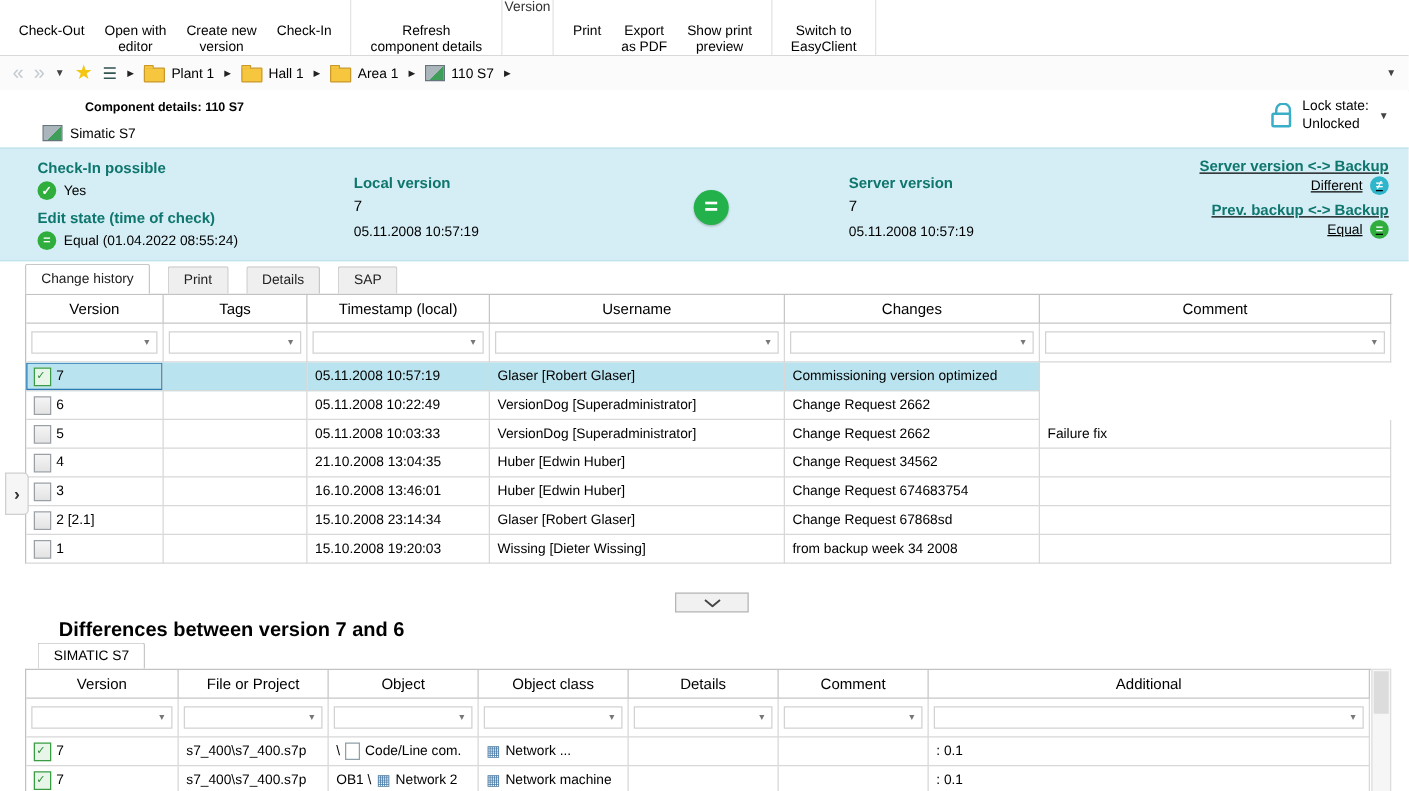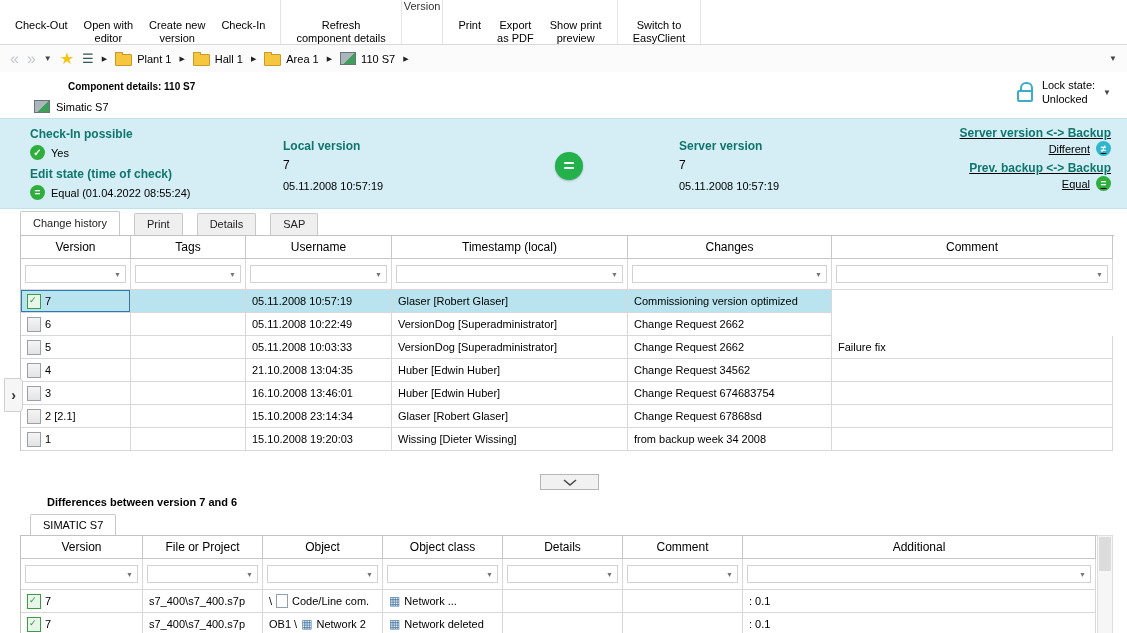--- a/index.html
+++ b/index.html
@@ -82,21 +82,21 @@
   .focus{box-shadow:inset 0 0 0 1px #2a7ab5;}
   .vicon{width:12px;height:13px;border:1px solid #9aa0a6;background:linear-gradient(#f5f5f5,#e3e3e3);
     flex:0 0 auto;position:relative;}
   .vicon.green{border-color:#3a9d43;background:#e8f6ea;}
   .vicon.green::after{content:"✓";position:absolute;left:1px;top:-1px;font-size:9px;line-height:13px;color:#2f8f3a;}
   .doc-mini{width:10px;height:12px;border:1px solid #8fa0aa;background:#fff;display:inline-block;flex:0 0 auto;}
   .grid-mini{color:#4a7ba6;font-size:12px;line-height:1;flex:0 0 auto;}
   
   .collapse-btn{position:absolute;top:474px;left:540px;width:57px;height:14px;background:#f1f1f1;
     border:1px solid #b5b5b5;display:flex;align-items:center;justify-content:center;}
-  .diff-title{position:absolute;top:496px;left:47px;font-weight:bold;font-size:11px;}
+  .diff-title{position:absolute;top:496px;left:47px;font-weight:bold;font-size:16px;}
   .diff-tab{position:absolute;top:514px;left:30px;height:20px;line-height:20px;padding:0 12px;
     background:#fff;border:1px solid #c8c8c8;border-bottom:none;font-size:11px;border-radius:2px 2px 0 0;}
   .vscroll{position:absolute;top:535px;left:1097px;width:14px;height:97px;background:#f6f6f6;border:1px solid #dedede;}
   .vscroll .thumb{margin:1px;height:34px;background:#dcdcdc;}
   .side-tab{position:absolute;top:378px;left:4px;width:17px;height:32px;background:#f6f6f6;
     border:1px solid #cfcfcf;border-radius:0 4px 4px 0;display:flex;align-items:center;
     justify-content:center;font-size:14px;color:#333;font-weight:bold;}
 </style>
 </head>
 <body>
@@ -234,22 +234,22 @@
   <div class="tab active">Change history</div>
   <div class="tab">Print</div>
   <div class="tab">Details</div>
   <div class="tab">SAP</div>
 </div>
 
 <div class="htable">
   <div class="hrow hhead">
     <div class="cell">Version</div>
     <div class="cell">Tags</div>
+    <div class="cell">Timestamp (local)</div>
     <div class="cell">Username</div>
-    <div class="cell">Timestamp (local)</div>
     <div class="cell">Changes</div>
     <div class="cell">Comment</div>
   </div>
   <div class="hrow hfilter">
     <div class="cell">
         <span class="fcombo">
           <span class="fa">▼</span>
         </span>
       </div>
     <div class="cell">
@@ -437,21 +437,21 @@
         <span>7</span>
       </div>
     <div class="cell">s7_400\s7_400.s7p</div>
     <div class="cell">
         <span>OB1 \</span>
         <span class="grid-mini">▦</span>
         <span>Network 2</span>
       </div>
     <div class="cell">
         <span class="grid-mini">▦</span>
-        <span>Network deleted</span>
+        <span>Network machine</span>
       </div>
     <div class="cell"></div>
     <div class="cell"></div>
     <div class="cell">: 0.1</div>
   </div>
 </div>
 
 <div class="vscroll">
   <div class="thumb"></div>
 </div>

